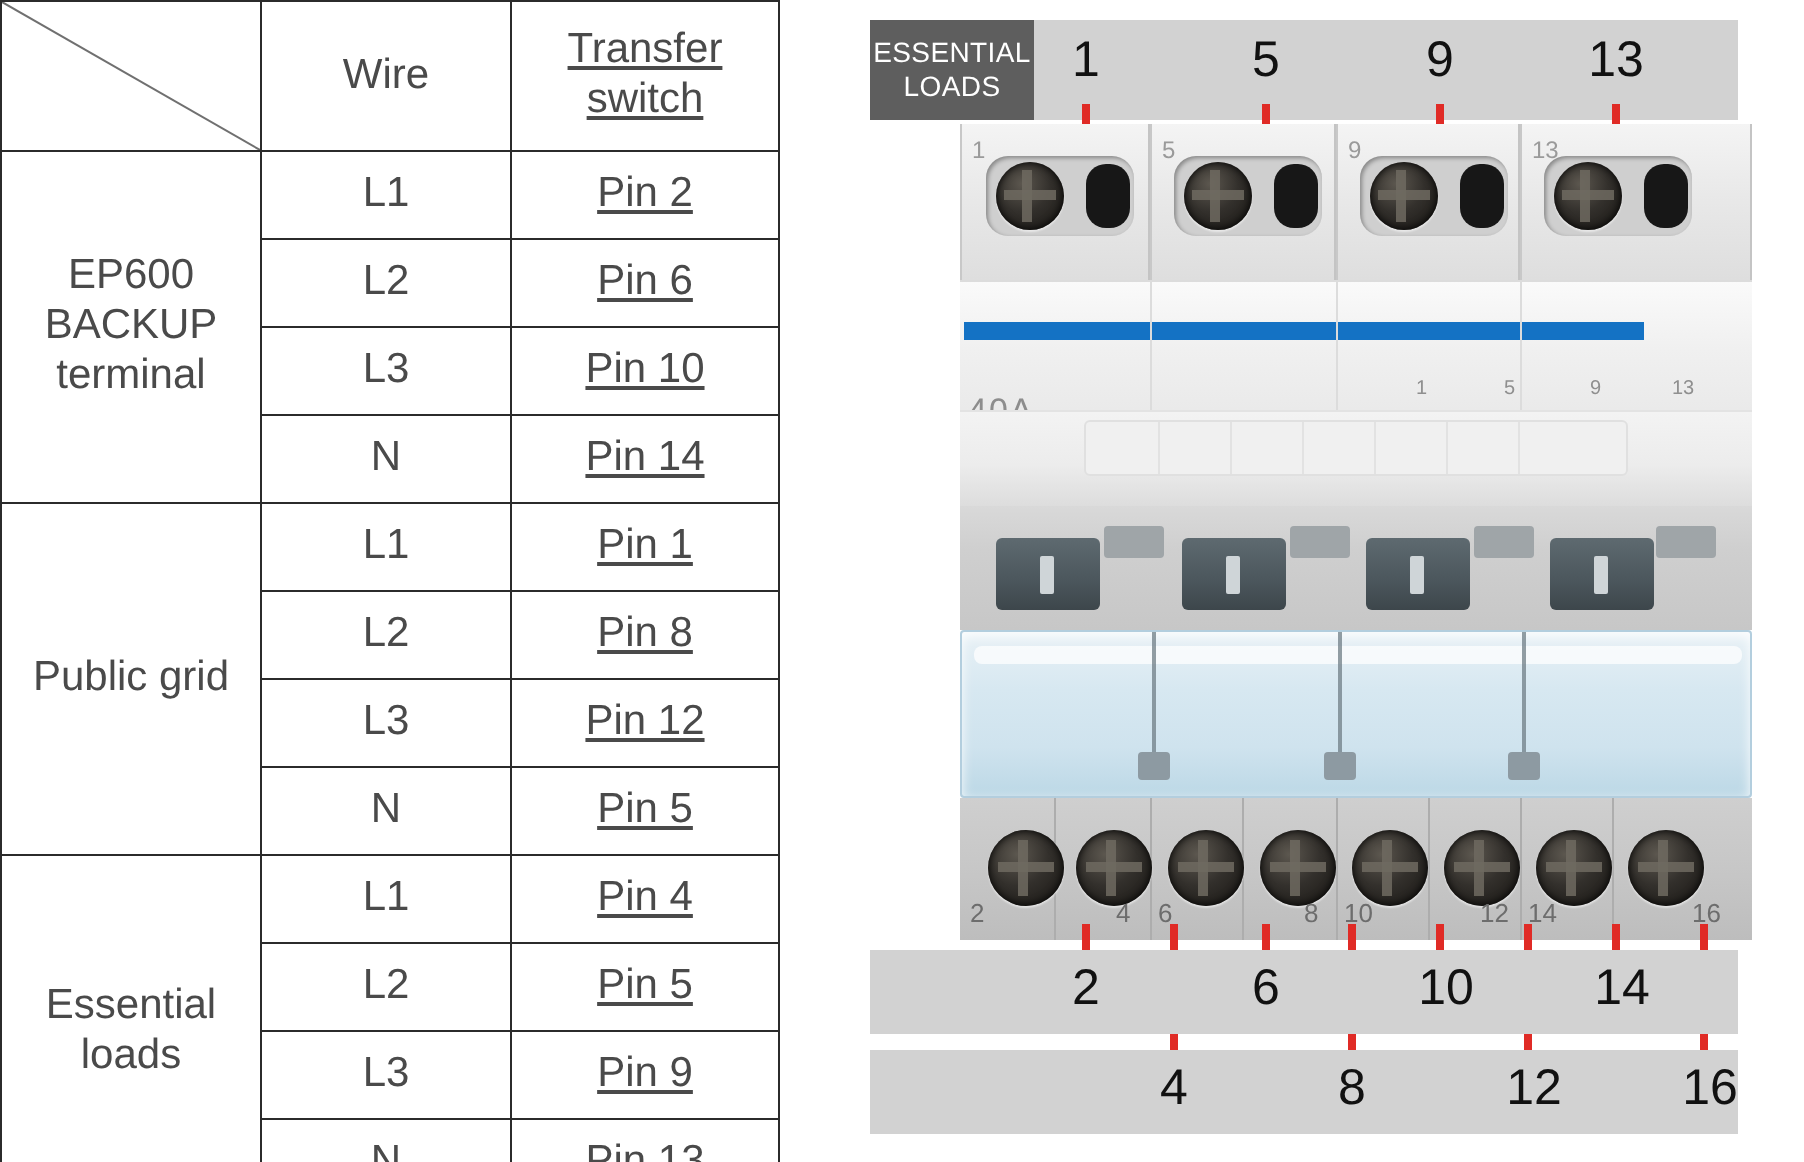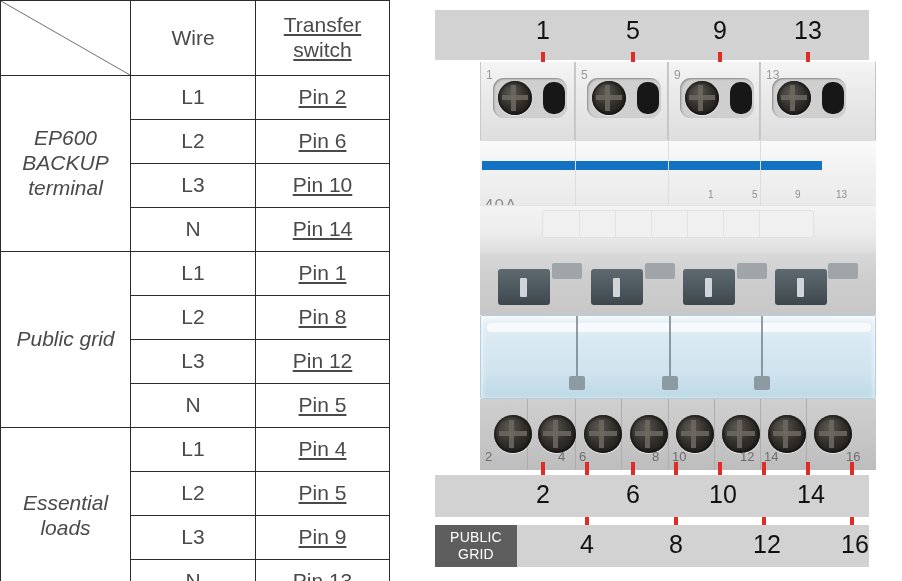--- a/index.html
+++ b/index.html
@@ -32,21 +32,21 @@
   table.wt td {
     border: 1px solid #2b2b2b;
     text-align: center;
     vertical-align: middle;
     color: #4a4a4a;
     font-weight: 300;
     font-size: 21px;
     line-height: 1.18;
     padding: 0;
   }
-  td.col-a { width: 129px; font-style: italic; }
+  td.col-a { width: 129px; }
   td.col-b { width: 124px; }
   td.col-c { width: 133px; text-decoration: underline; }
 
   td.hdr { height: 74px; font-size: 22px; }
   td.corner {
     position: relative;
     overflow: hidden;
     padding: 0;
   }
   td.corner .diag {
@@ -373,20 +373,24 @@
         <td class="col-b datarow">N</td>
         <td class="col-c datarow">Pin 13</td>
       </tr>
     </tbody>
   </table>
 </div>
 
 <div id="device-panel">
 
   <div class="band" style="left:31px; top:10px; width:434px; height:50px;"></div>
+  <div class="band-label" style="left:31px; top:10px; width:82px; height:50px;">
+    <span>ESSENTIAL</span>
+    <span>LOADS</span>
+  </div>
   <div class="band-num" style="left:139px; top:16px; width:40px;">1</div>
   <div class="band-num" style="left:229px; top:16px; width:40px;">5</div>
   <div class="band-num" style="left:316px; top:16px; width:40px;">9</div>
   <div class="band-num" style="left:404px; top:16px; width:46px;">13</div>
 
   <div class="redline" style="left:137px; top:52px; height:46px;"></div>
   <div class="redline" style="left:227px; top:52px; height:46px;"></div>
   <div class="redline" style="left:314px; top:52px; height:46px;"></div>
   <div class="redline" style="left:402px; top:52px; height:46px;"></div>
 
@@ -544,22 +548,18 @@
   <div class="redline" style="left:358px; top:462px; height:98px;"></div>
   <div class="redline" style="left:446px; top:462px; height:98px;"></div>
 
   <div class="band" style="left:31px; top:475px; width:434px; height:42px;"></div>
   <div class="band-num" style="left:139px; top:480px; width:40px;">2</div>
   <div class="band-num" style="left:229px; top:480px; width:40px;">6</div>
   <div class="band-num" style="left:319px; top:480px; width:46px;">10</div>
   <div class="band-num" style="left:407px; top:480px; width:46px;">14</div>
 
   <div class="band" style="left:31px; top:525px; width:434px; height:42px;"></div>
-  <div class="band-label" style="left:31px; top:525px; width:82px; height:42px;">
-    <span>PUBLIC</span>
-    <span>GRID</span>
-  </div>
   <div class="band-num" style="left:183px; top:530px; width:40px;">4</div>
   <div class="band-num" style="left:272px; top:530px; width:40px;">8</div>
   <div class="band-num" style="left:363px; top:530px; width:46px;">12</div>
   <div class="band-num" style="left:451px; top:530px; width:46px;">16</div>
 
 </div>
 
 </body></html>

